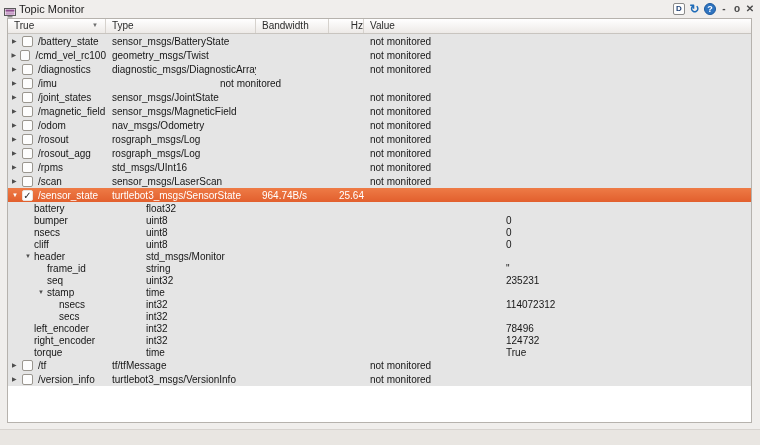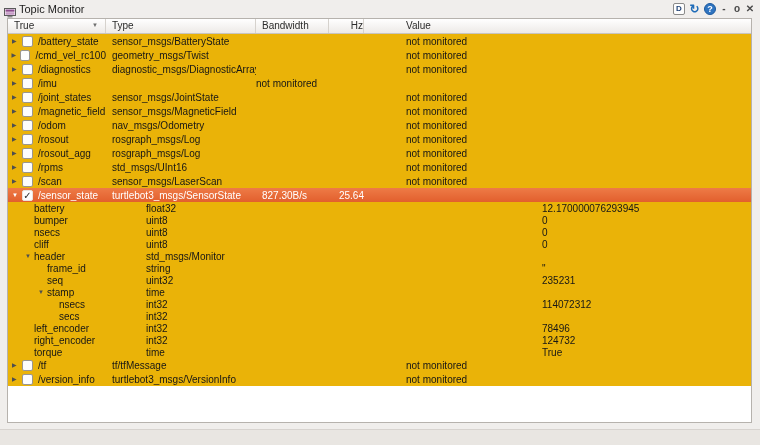--- a/index.html
+++ b/index.html
@@ -30,23 +30,23 @@
   .thead { display:flex; height:15px; background:linear-gradient(#ffffff,#edeae7);
     border-bottom:1px solid #c8c4bf; }
   .th { position:relative; border-right:1px solid #d6d2cd; padding:1px 0 0 6px;
     font-size:10px; color:#2b2b2b; white-space:nowrap; }
   .th:last-child { border-right:none; }
   .th .sort { position:absolute; right:7px; top:3px; font-size:6px; color:#6e6e6e; }
   .col-topic { width:98px; }
   .col-type  { width:150px; }
   .col-bw    { width:73px; }
   .col-hz    { width:35px;text-align:right; }
-  .col-value { flex:1;margin-left:36px; }
+  .col-value { flex:1; }
   .row { display:flex; align-items:center; font-size:10px; color:#161616;
-    background:#eab308; }
+    background:#e5e5e5; }
   .row.top { height:14px; }
   .row.child { height:12px;gap:34px; }
   .row.selected { background:linear-gradient(#ee7b46,#e25f2d); color:#ffffff; }
   .cell { padding-left:6px; white-space:nowrap; overflow:hidden; }
   .cell.tree { padding-left:0; display:flex; align-items:center; overflow:visible; }
   .spacer { display:inline-block; height:1px; }
   .d0 .spacer { width:4px; }
   .d1 .spacer { width:17px; }
   .d2 .spacer { width:30px; }
   .d3 .spacer { width:42px; }
@@ -226,34 +226,33 @@
         <div class="cell col-value">not monitored</div>
       </div>
       <div class="row top selected">
         <div class="cell tree col-topic d0">
           <span class="spacer"></span>
           <span class="arrow">▼</span>
           <span class="checkbox">✓</span>
           <span class="label">/sensor_state</span>
         </div>
         <div class="cell col-type">turtlebot3_msgs/SensorState</div>
-        <div class="cell col-bw">827.30B/s</div>
+        <div class="cell col-bw">964.74B/s</div>
         <div class="cell col-hz">25.64</div>
         <div class="cell col-value"></div>
       </div>
       <div class="row child">
         <div class="cell tree col-topic d1">
           <span class="spacer"></span>
           <span class="arrow"></span>
           <span class="label">battery</span>
         </div>
         <div class="cell col-type">float32</div>
         <div class="cell col-bw"></div>
         <div class="cell col-hz"></div>
-        <div class="cell col-value">12.170000076293945</div>
       </div>
       <div class="row child">
         <div class="cell tree col-topic d1">
           <span class="spacer"></span>
           <span class="arrow"></span>
           <span class="label">bumper</span>
         </div>
         <div class="cell col-type">uint8</div>
         <div class="cell col-bw"></div>
         <div class="cell col-hz"></div>

